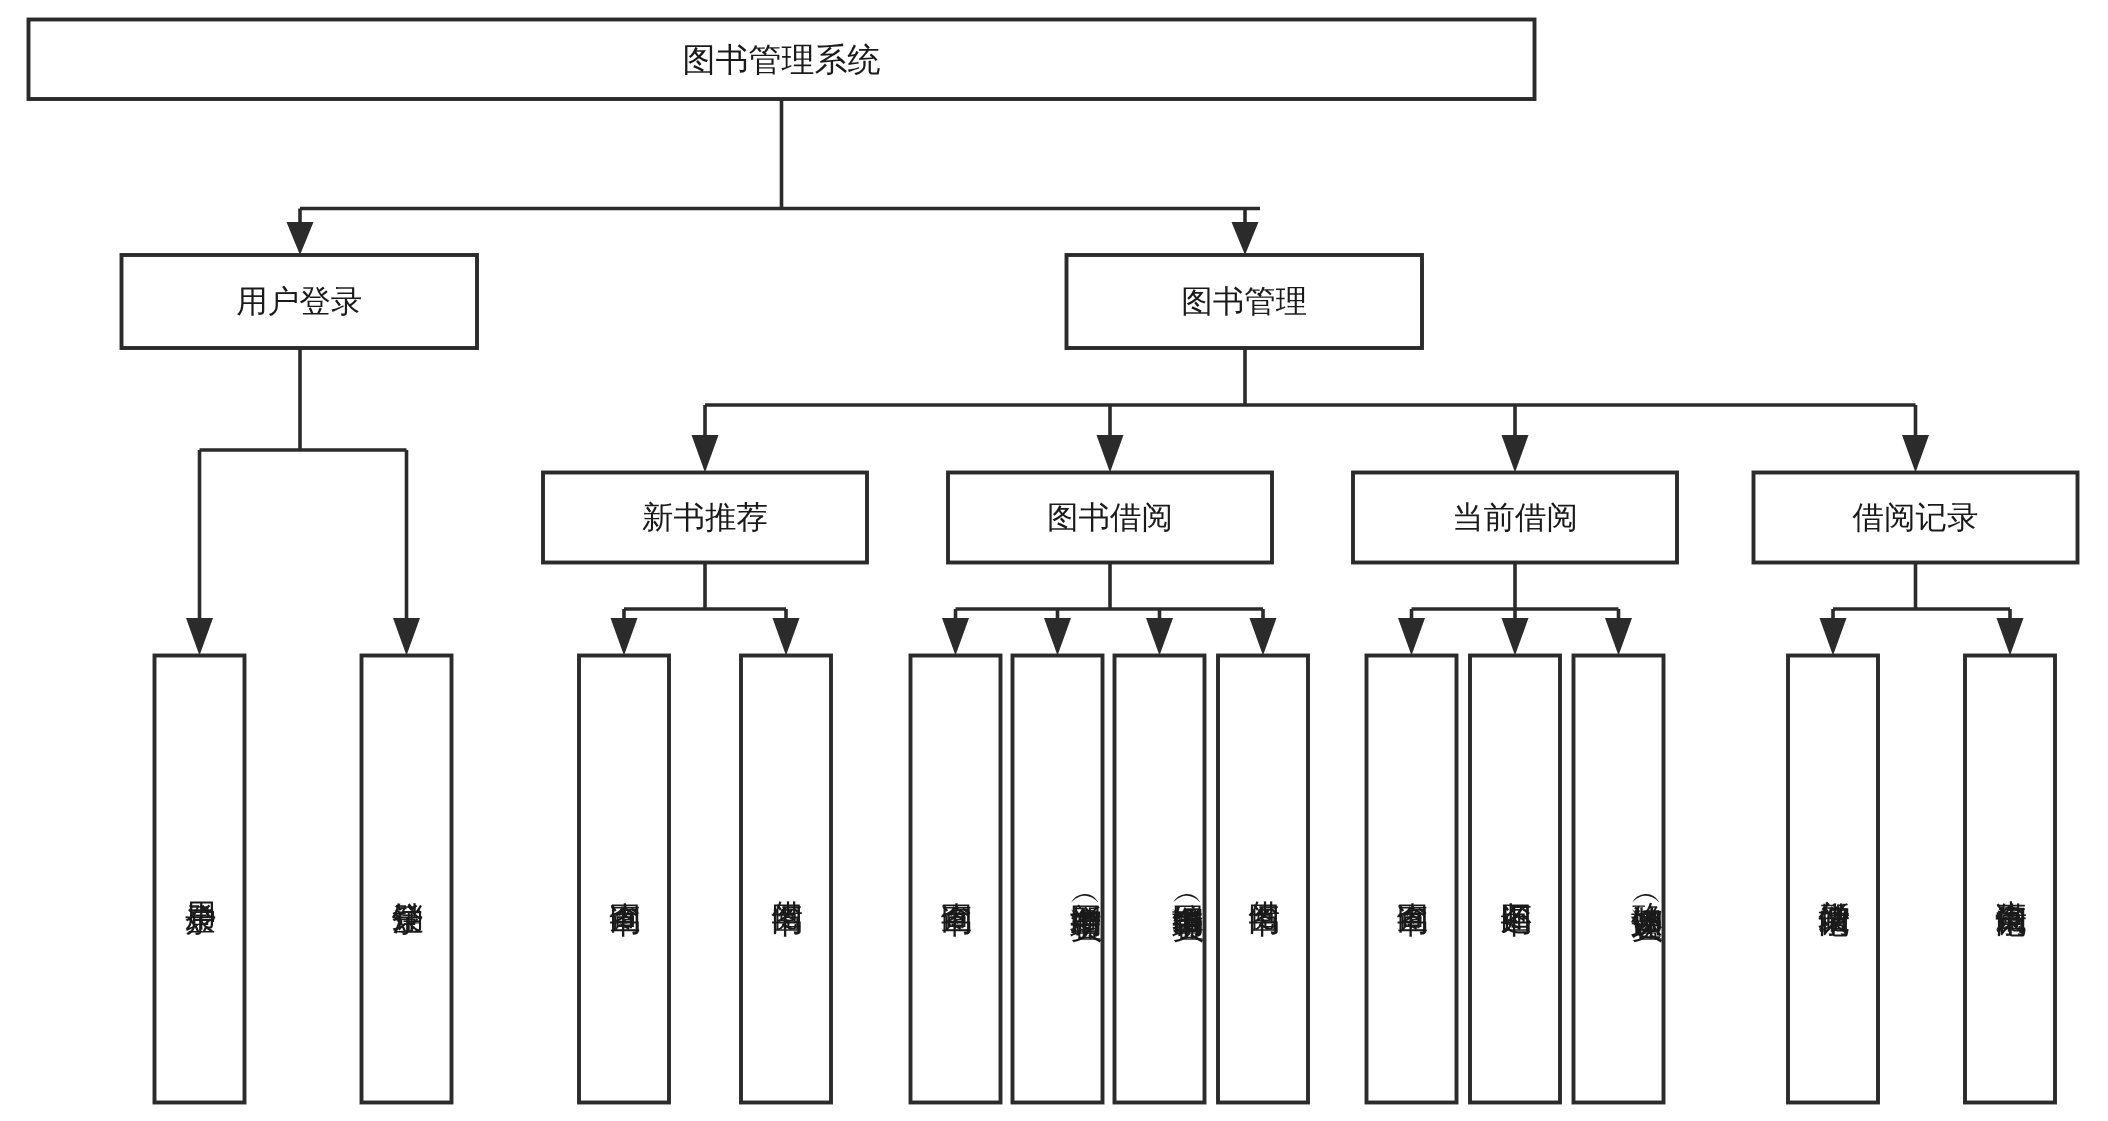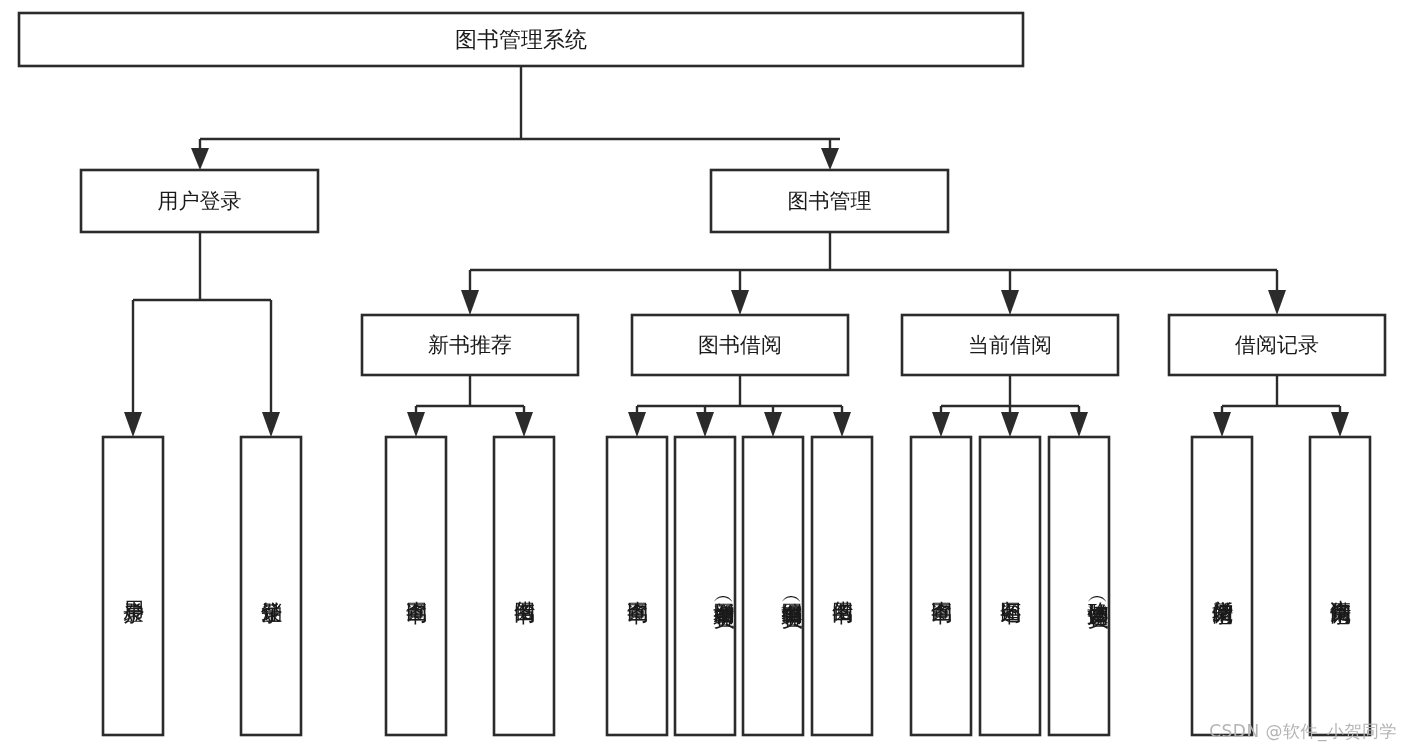--- a/index.html
+++ b/index.html
@@ -219,14 +219,13 @@
   <div class="vlabel" style="left:743px; top:437px; width:60px; height:298px; align-items:flex-start; padding-top:6px; box-sizing:border-box;">编辑图书（管理员）</div>
   <div class="vlabel" style="left:812px; top:437px; width:60px; height:298px;">借阅图书</div>
 
   <div class="vlabel" style="left:911px; top:437px; width:60px; height:298px;">查询图书</div>
   <div class="vlabel" style="left:980px; top:437px; width:60px; height:298px;">归还图书</div>
   <div class="vlabel" style="left:1049px; top:437px; width:60px; height:298px; align-items:flex-start; padding-top:6px; box-sizing:border-box;">确认归还（管理员）</div>
 
   <div class="vlabel" style="left:1192px; top:437px; width:60px; height:298px;">新增借阅记录</div>
   <div class="vlabel" style="left:1310px; top:437px; width:60px; height:298px;">查询借阅记录</div>
 
-  <div id="watermark">CSDN @软件_小贺同学</div>
 </div>
 
 </body></html>

